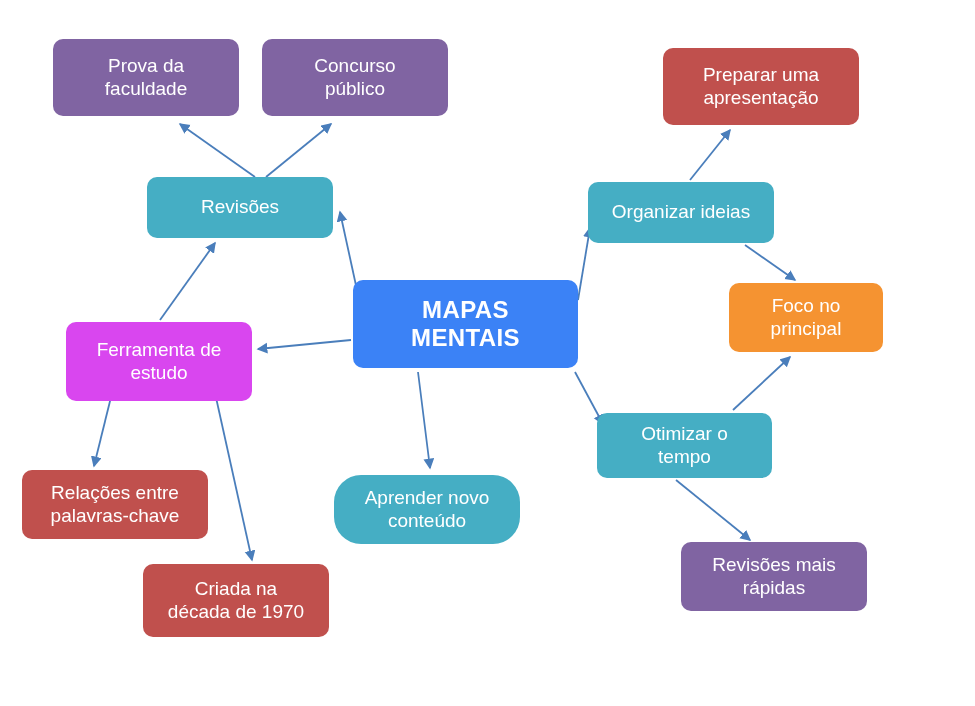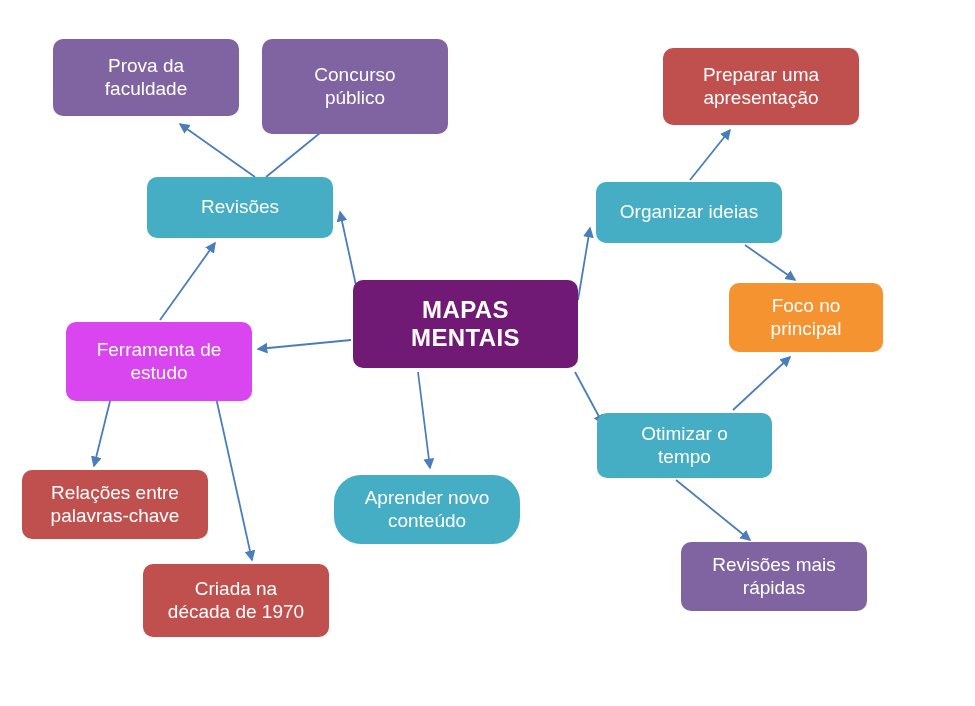--- a/index.html
+++ b/index.html
@@ -75,27 +75,27 @@
         <path d="M 676 480 L 750 540" marker-end="url(#arrowhead)"></path>
         <path d="M 160 320 L 215 243" marker-end="url(#arrowhead)"></path>
         <path d="M 112 393 L 94 466" marker-end="url(#arrowhead)"></path>
         <path d="M 215 393 L 252 560" marker-end="url(#arrowhead)"></path>
       </g>
   </svg>
 
   <div id="nodes">
       <div class="node" style="left: 53px; top: 39px; width: 186px; height: 77px; background: rgb(128, 100, 162);">Prova da
 faculdade</div>
-      <div class="node" style="left: 262px; top: 39px; width: 186px; height: 95px; background: rgb(128, 100, 162);">Concurso
+      <div class="node" style="left: 262px; top: 39px; width: 186px; height: 77px; background: rgb(128, 100, 162);">Concurso
 público</div>
       <div class="node" style="left: 663px; top: 48px; width: 196px; height: 77px; background: rgb(192, 80, 77);">Preparar uma
 apresentação</div>
       <div class="node" style="left: 147px; top: 177px; width: 186px; height: 61px; background: rgb(69, 174, 196);">Revisões</div>
-      <div class="node" style="left: 588px; top: 182px; width: 186px; height: 61px; background: rgb(69, 174, 196); margin-left: 8px;">Organizar ideias</div>
-      <div class="node center" style="left: 353px; top: 280px; width: 225px; height: 88px; background: #701a75;">MAPAS
+      <div class="node" style="left: 588px; top: 182px; width: 186px; height: 61px; background: rgb(69, 174, 196);">Organizar ideias</div>
+      <div class="node center" style="left: 353px; top: 280px; width: 225px; height: 88px; background: #3b82f6;">MAPAS
 MENTAIS</div>
       <div class="node" style="left: 729px; top: 283px; width: 154px; height: 69px; background: rgb(245, 147, 49);">Foco no
 principal</div>
       <div class="node" style="left: 66px; top: 322px; width: 186px; height: 79px; background: #d946ef;">Ferramenta de
 estudo</div>
       <div class="node" style="left: 597px; top: 413px; width: 175px; height: 65px; background: rgb(69, 174, 196);">Otimizar o
 tempo</div>
       <div class="node" style="left: 22px; top: 470px; width: 186px; height: 69px; background: rgb(192, 80, 77);">Relações entre
 palavras-chave</div>
       <div class="node" style="left: 334px; top: 475px; width: 186px; height: 69px; background: rgb(69, 174, 196); border-radius: 27px;">Aprender novo

